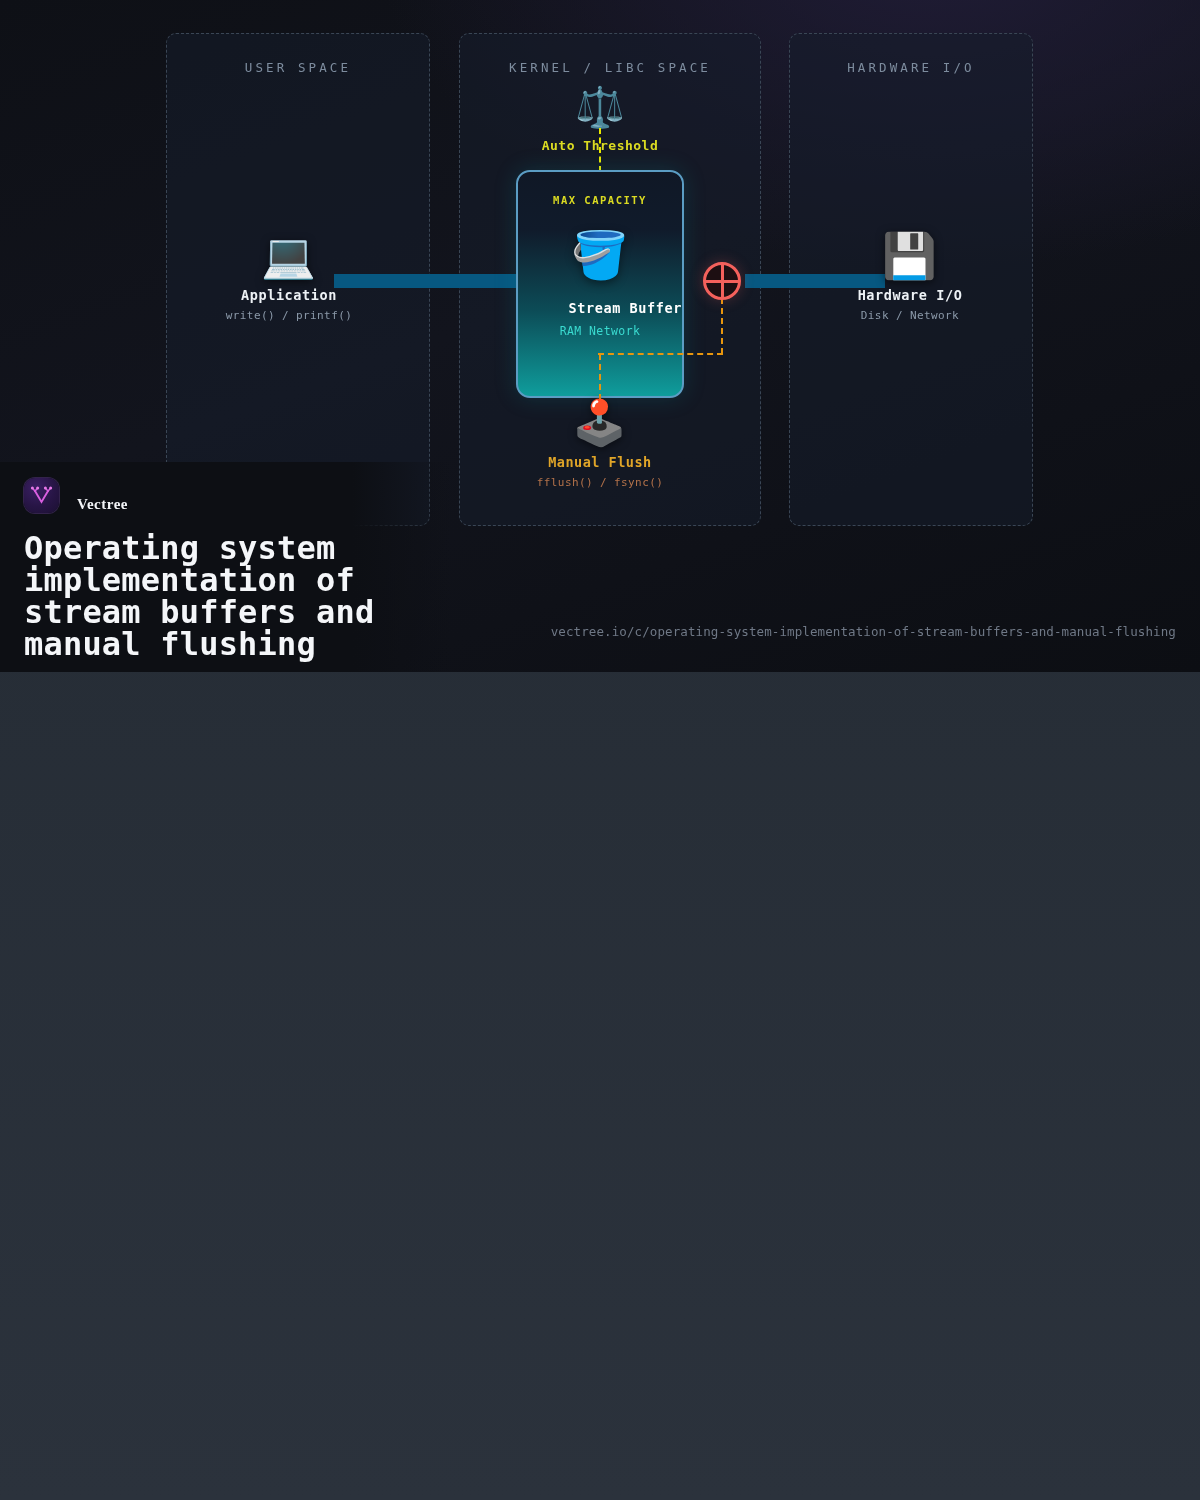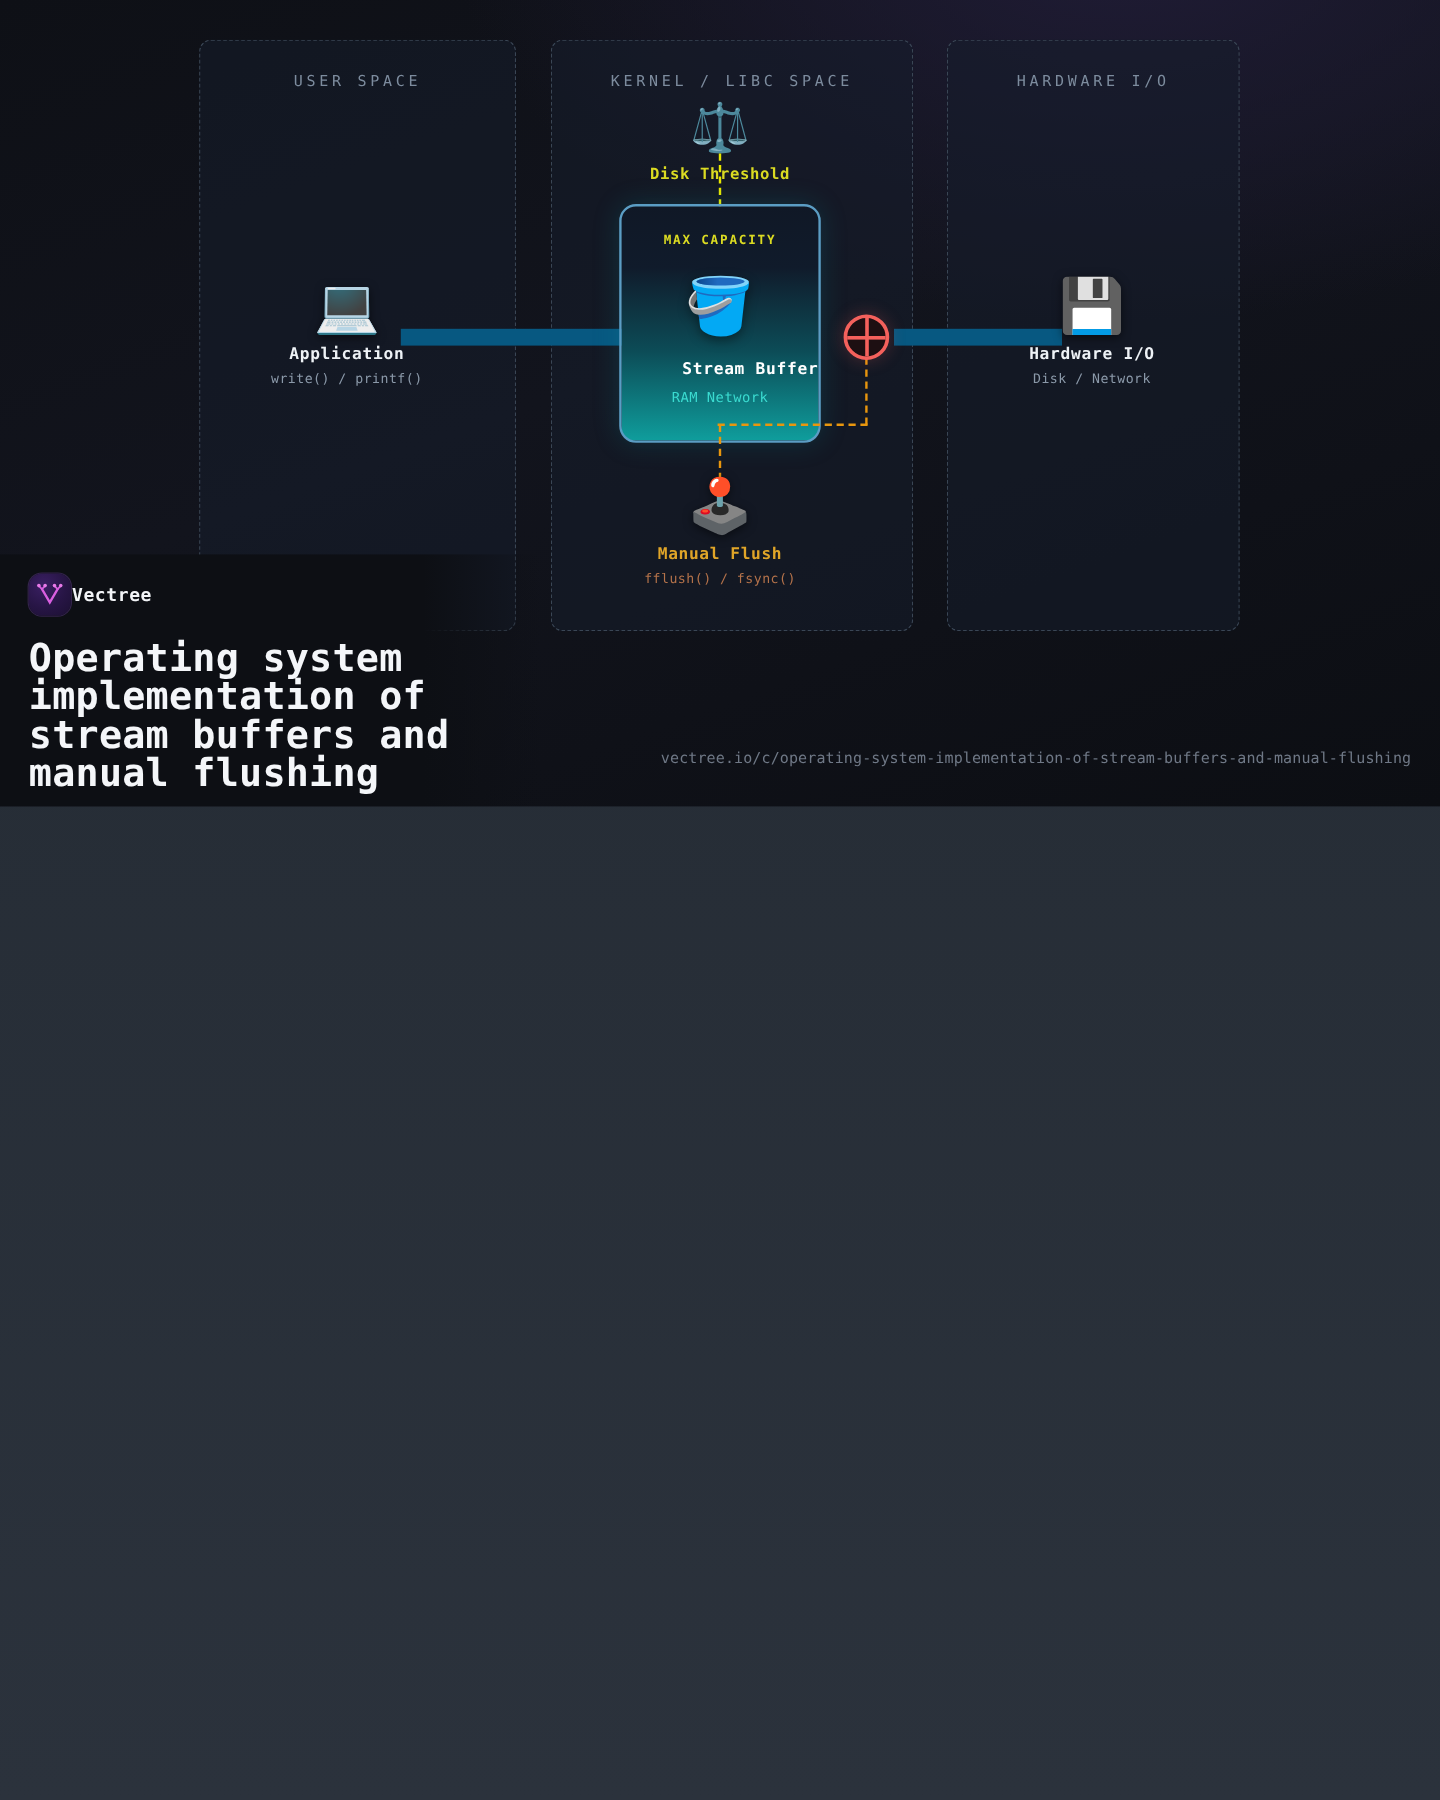--- a/index.html
+++ b/index.html
@@ -89,21 +89,21 @@
 
   #node-app { left: 179px; top: 230px; }
   #node-hw  { left: 800px; top: 230px; }
 
   
   #buffer-box {
     position: absolute;
     left: 516px;
     top: 170px;
     width: 168px;
-    height: 199px;
+    height: 228px;
     border: 2px solid #5b9dc4;
     border-radius: 14px;
     background: linear-gradient(180deg, #101826 0%, #101b2b 26%, #0c4c57 62%, #0f9d9c 100%);
     box-shadow: 0 0 22px rgba(13,140,150,0.22);
     overflow: hidden;
   }
   #buffer-cap {
     position: absolute;
     top: 22px; left: 0; right: 0;
     text-align: center;
@@ -233,23 +233,24 @@
   #crosshair .ch-v, #crosshair .ch-h { position: absolute; background: #f4615c; }
   #crosshair .ch-v { left: 14.5px; top: 0; width: 3px; height: 32px; }
   #crosshair .ch-h { top: 14.5px; left: 0; width: 32px; height: 3px; }
 
   
   #brand {
     position: absolute;
     left: 24px;
     top: 478px;
     display: flex;
-    align-items: center;
-    gap: 1px;
+    align-items: flex-end;
+    gap: 18px;
     z-index: 6;
+    font-family: Liberation Serif, serif;
   }
   #brand-logo {
     width: 35px; height: 35px;
     border-radius: 11px;
     background: radial-gradient(circle at 35% 28%, #3a1f63 0%, #271545 55%, #1c1033 100%);
     position: relative;
     flex: none;
     box-shadow: 0 0 0 1px rgba(150,90,220,0.28);
   }
   #brand-logo svg { position: absolute; left: 0; top: 0; }
@@ -308,21 +309,21 @@
 
   <div class="panel" id="panel-hw">
     <div class="panel-title">HARDWARE I/O</div>
   </div>
 
   <div class="pipe" id="pipe-left"></div>
   <div class="pipe" id="pipe-right"></div>
 
   <div id="node-threshold">
     <span class="emoji">⚖️</span>
-    <div class="t-title">Disk Threshold</div>
+    <div class="t-title">Auto Threshold</div>
   </div>
   <div id="dash-threshold"></div>
 
   <div class="node" id="node-app">
     <span class="emoji">💻</span>
     <div class="n-title">Application</div>
     <div class="n-sub">write() / printf()</div>
   </div>
 
   <div id="buffer-box">

